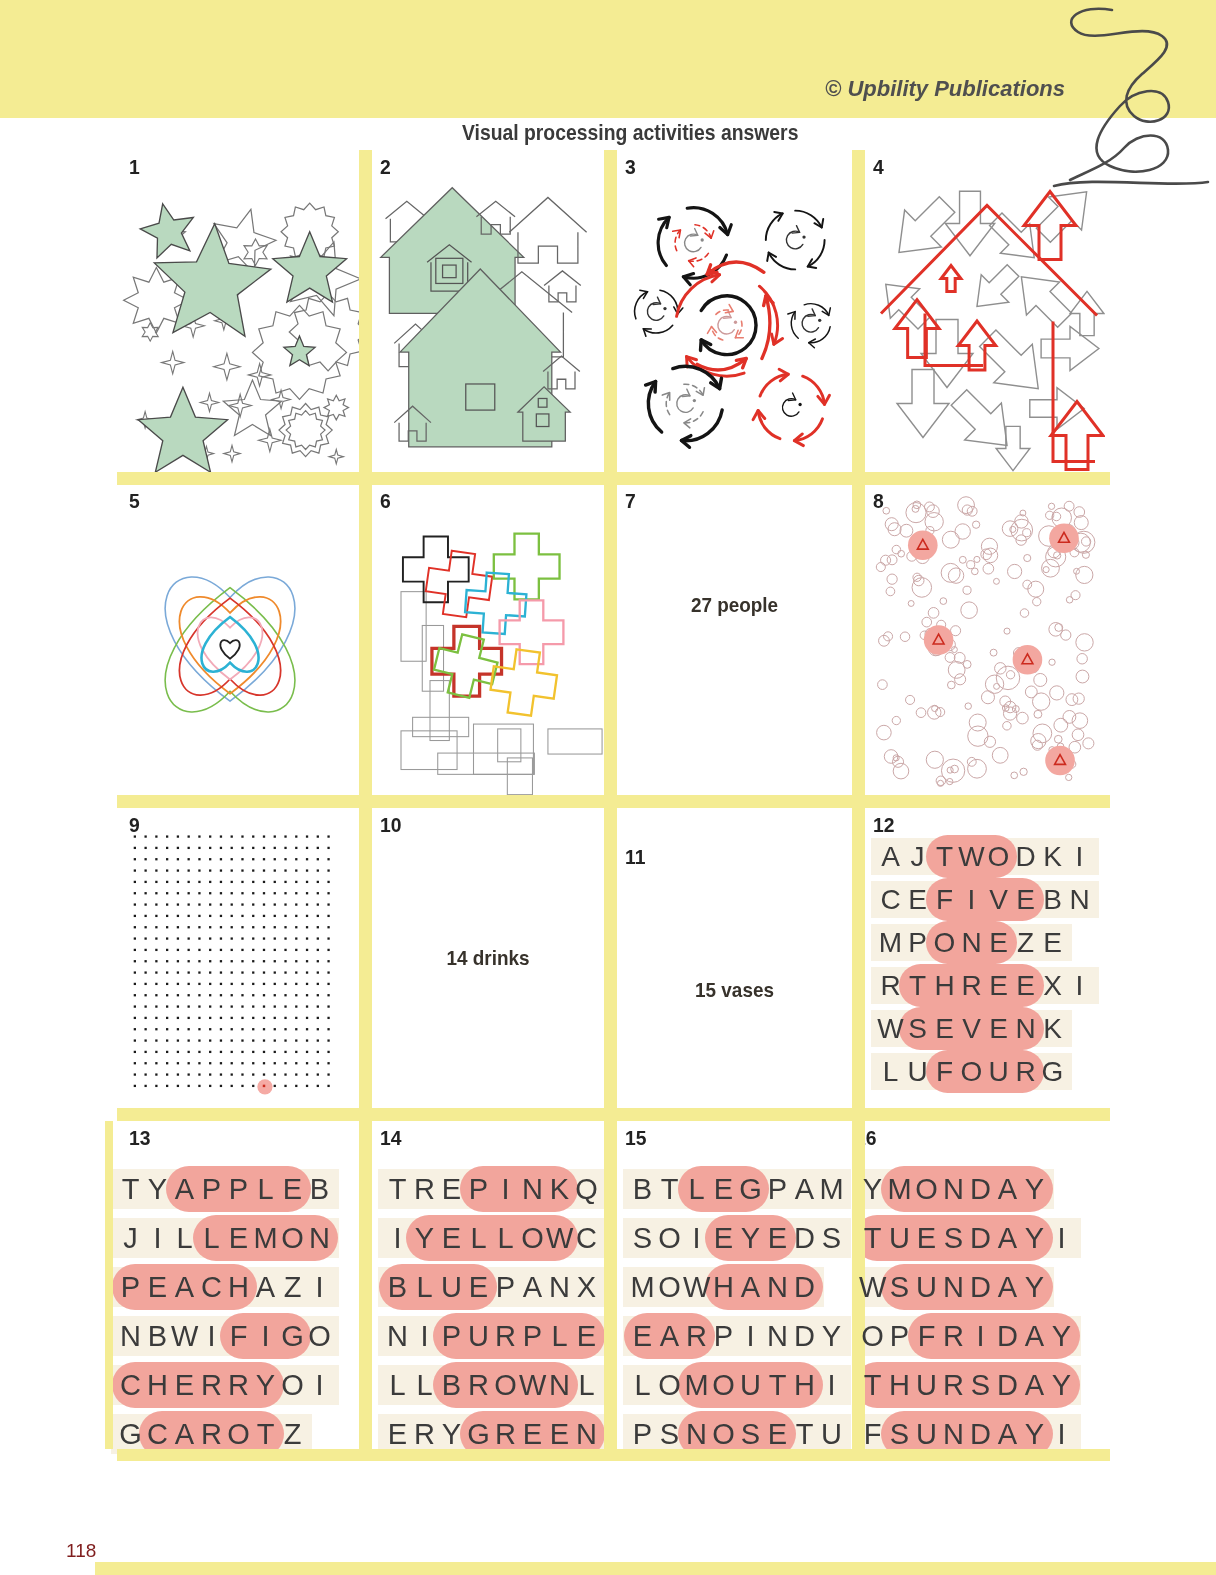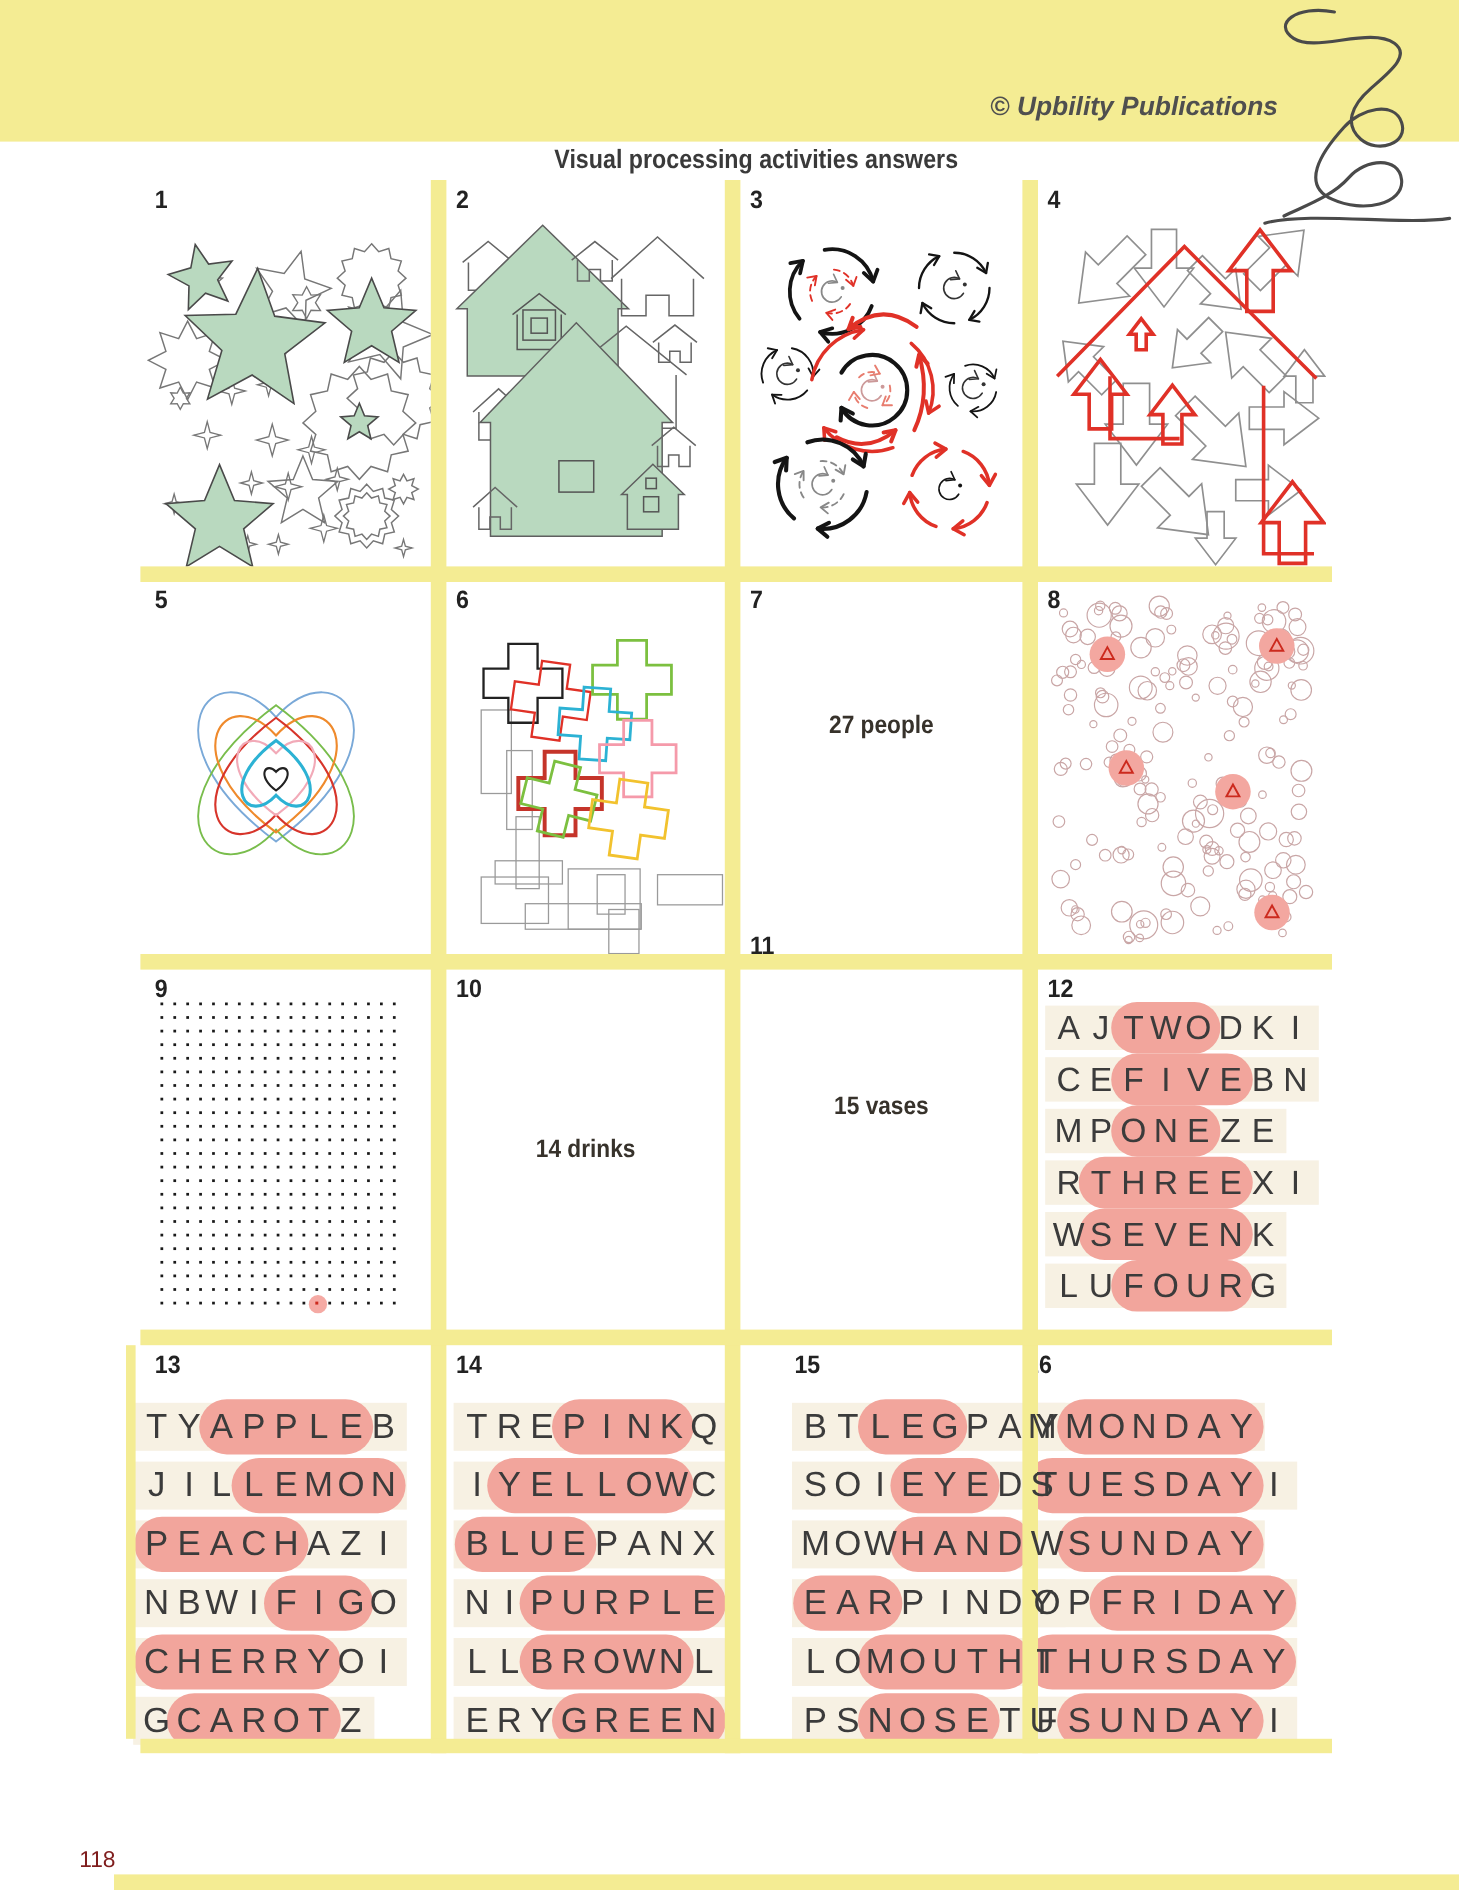--- a/index.html
+++ b/index.html
@@ -909,21 +909,21 @@
         <rect x="186.3" y="290.6" width="2.4" height="2.4" fill="#1a1a1a"></rect>
         <rect x="197.60000000000002" y="290.6" width="2.4" height="2.4" fill="#1a1a1a"></rect>
         <rect x="208.90000000000003" y="290.6" width="2.4" height="2.4" fill="#1a1a1a"></rect>
         <rect x="220.20000000000002" y="290.6" width="2.4" height="2.4" fill="#1a1a1a"></rect>
       </svg>
     </div>
     <div class="cell" style="left: 372px; top: 808px; width: 232px; height: 300px;">
       <div class="cell-num">10</div>
       <div class="cell-text" style="top: 46%;">14 drinks</div>
     </div>
-    <div class="cell" style="left: 617px; top: 772px; width: 235px; height: 300px;">
+    <div class="cell" style="left: 617px; top: 840px; width: 235px; height: 300px;">
       <div class="cell-num">11</div>
       <div class="cell-text" style="top: 46%;">15 vases</div>
     </div>
     <div class="cell" style="left: 865px; top: 808px; width: 240px; height: 300px;">
       <div class="cell-num">12</div>
       <div class="ws ws-sm" style="top: 30px;">
         <div class="ws-row">
           <div class="ws-pill" style="left: 55px; width: 91px;"></div>
           <span class="ws-letter">A</span>
           <span class="ws-letter">J</span>
@@ -1122,21 +1122,21 @@
           <span class="ws-letter">R</span>
           <span class="ws-letter">Y</span>
           <span class="ws-letter">G</span>
           <span class="ws-letter">R</span>
           <span class="ws-letter">E</span>
           <span class="ws-letter">E</span>
           <span class="ws-letter">N</span>
         </div>
       </div>
     </div>
-    <div class="cell" style="left: 654px; top: 1121px; width: 235px; height: 276px; border-radius: 24px;">
+    <div class="cell" style="left: 617px; top: 1121px; width: 235px; height: 276px; border-radius: 24px;">
       <div class="cell-num">15</div>
       <div class="ws" style="top: 48px;">
         <div class="ws-row">
           <div class="ws-pill" style="left: 55px; width: 91px;"></div>
           <span class="ws-letter">B</span>
           <span class="ws-letter">T</span>
           <span class="ws-letter">L</span>
           <span class="ws-letter">E</span>
           <span class="ws-letter">G</span>
           <span class="ws-letter">P</span>

